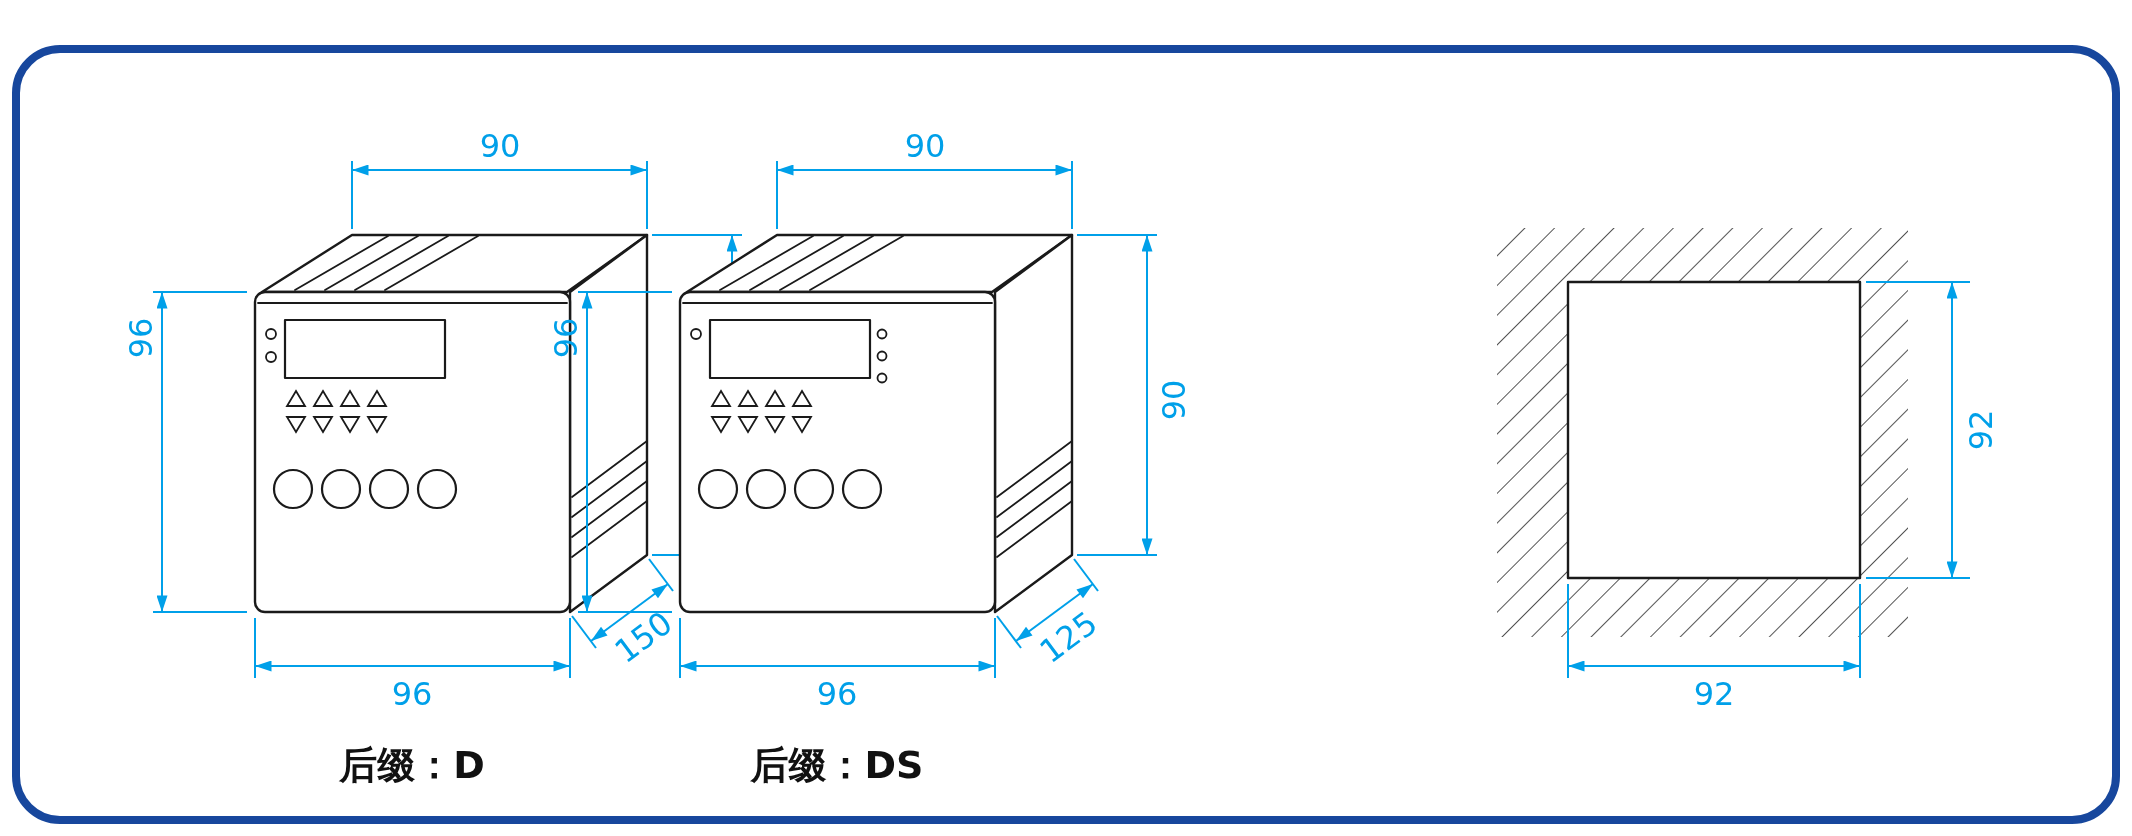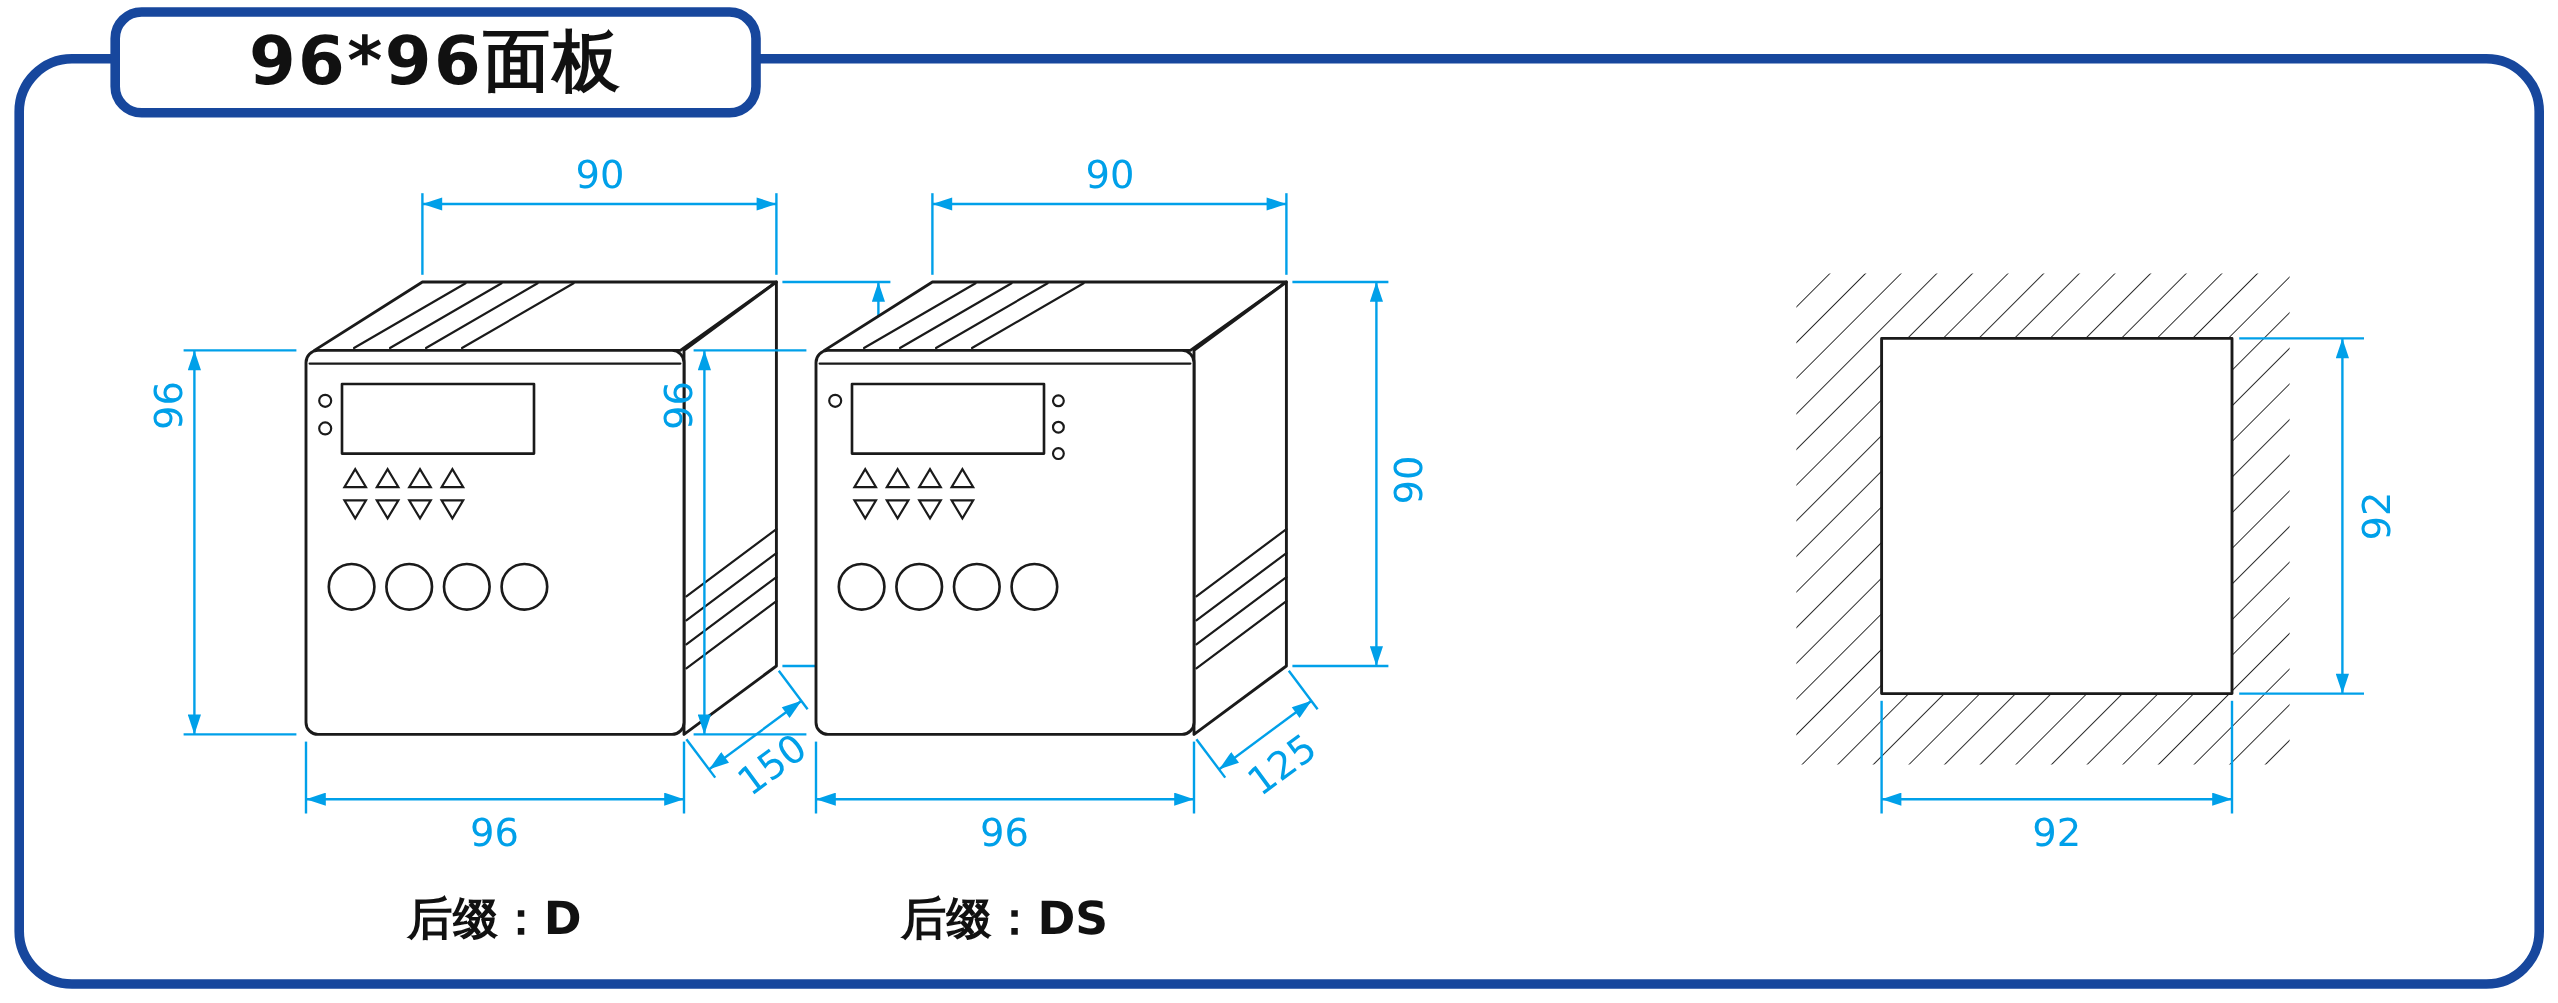--- a/index.html
+++ b/index.html
@@ -59,23 +59,20 @@
     font-family:"DejaVu Sans","Liberation Sans",sans-serif;
   }
 </style>
 </head>
 <body>
 
 <div class="page">
 
   <div class="page-border"></div>
 
-  <div class="title-badge">
-    <span>96*96面板</span>
-  </div>
 
   <svg class="drawing" width="2132" height="836" viewBox="0 0 2132 836" xmlns="http://www.w3.org/2000/svg">
 
     <defs>
       <marker id="arrow" viewBox="0 0 12 8" refX="12" refY="4" markerWidth="18" markerHeight="11" markerUnits="userSpaceOnUse" orient="auto-start-reverse">
         <path d="M0,0 L12,4 L0,8 Z" fill="#00a0e9"></path>
       </marker>
       <pattern id="hatch" width="21" height="21" patternUnits="userSpaceOnUse" patternTransform="rotate(45)">
         <line x1="0" y1="0" x2="0" y2="21" stroke="#1a1a1a" stroke-width="1.5"></line>
       </pattern>

